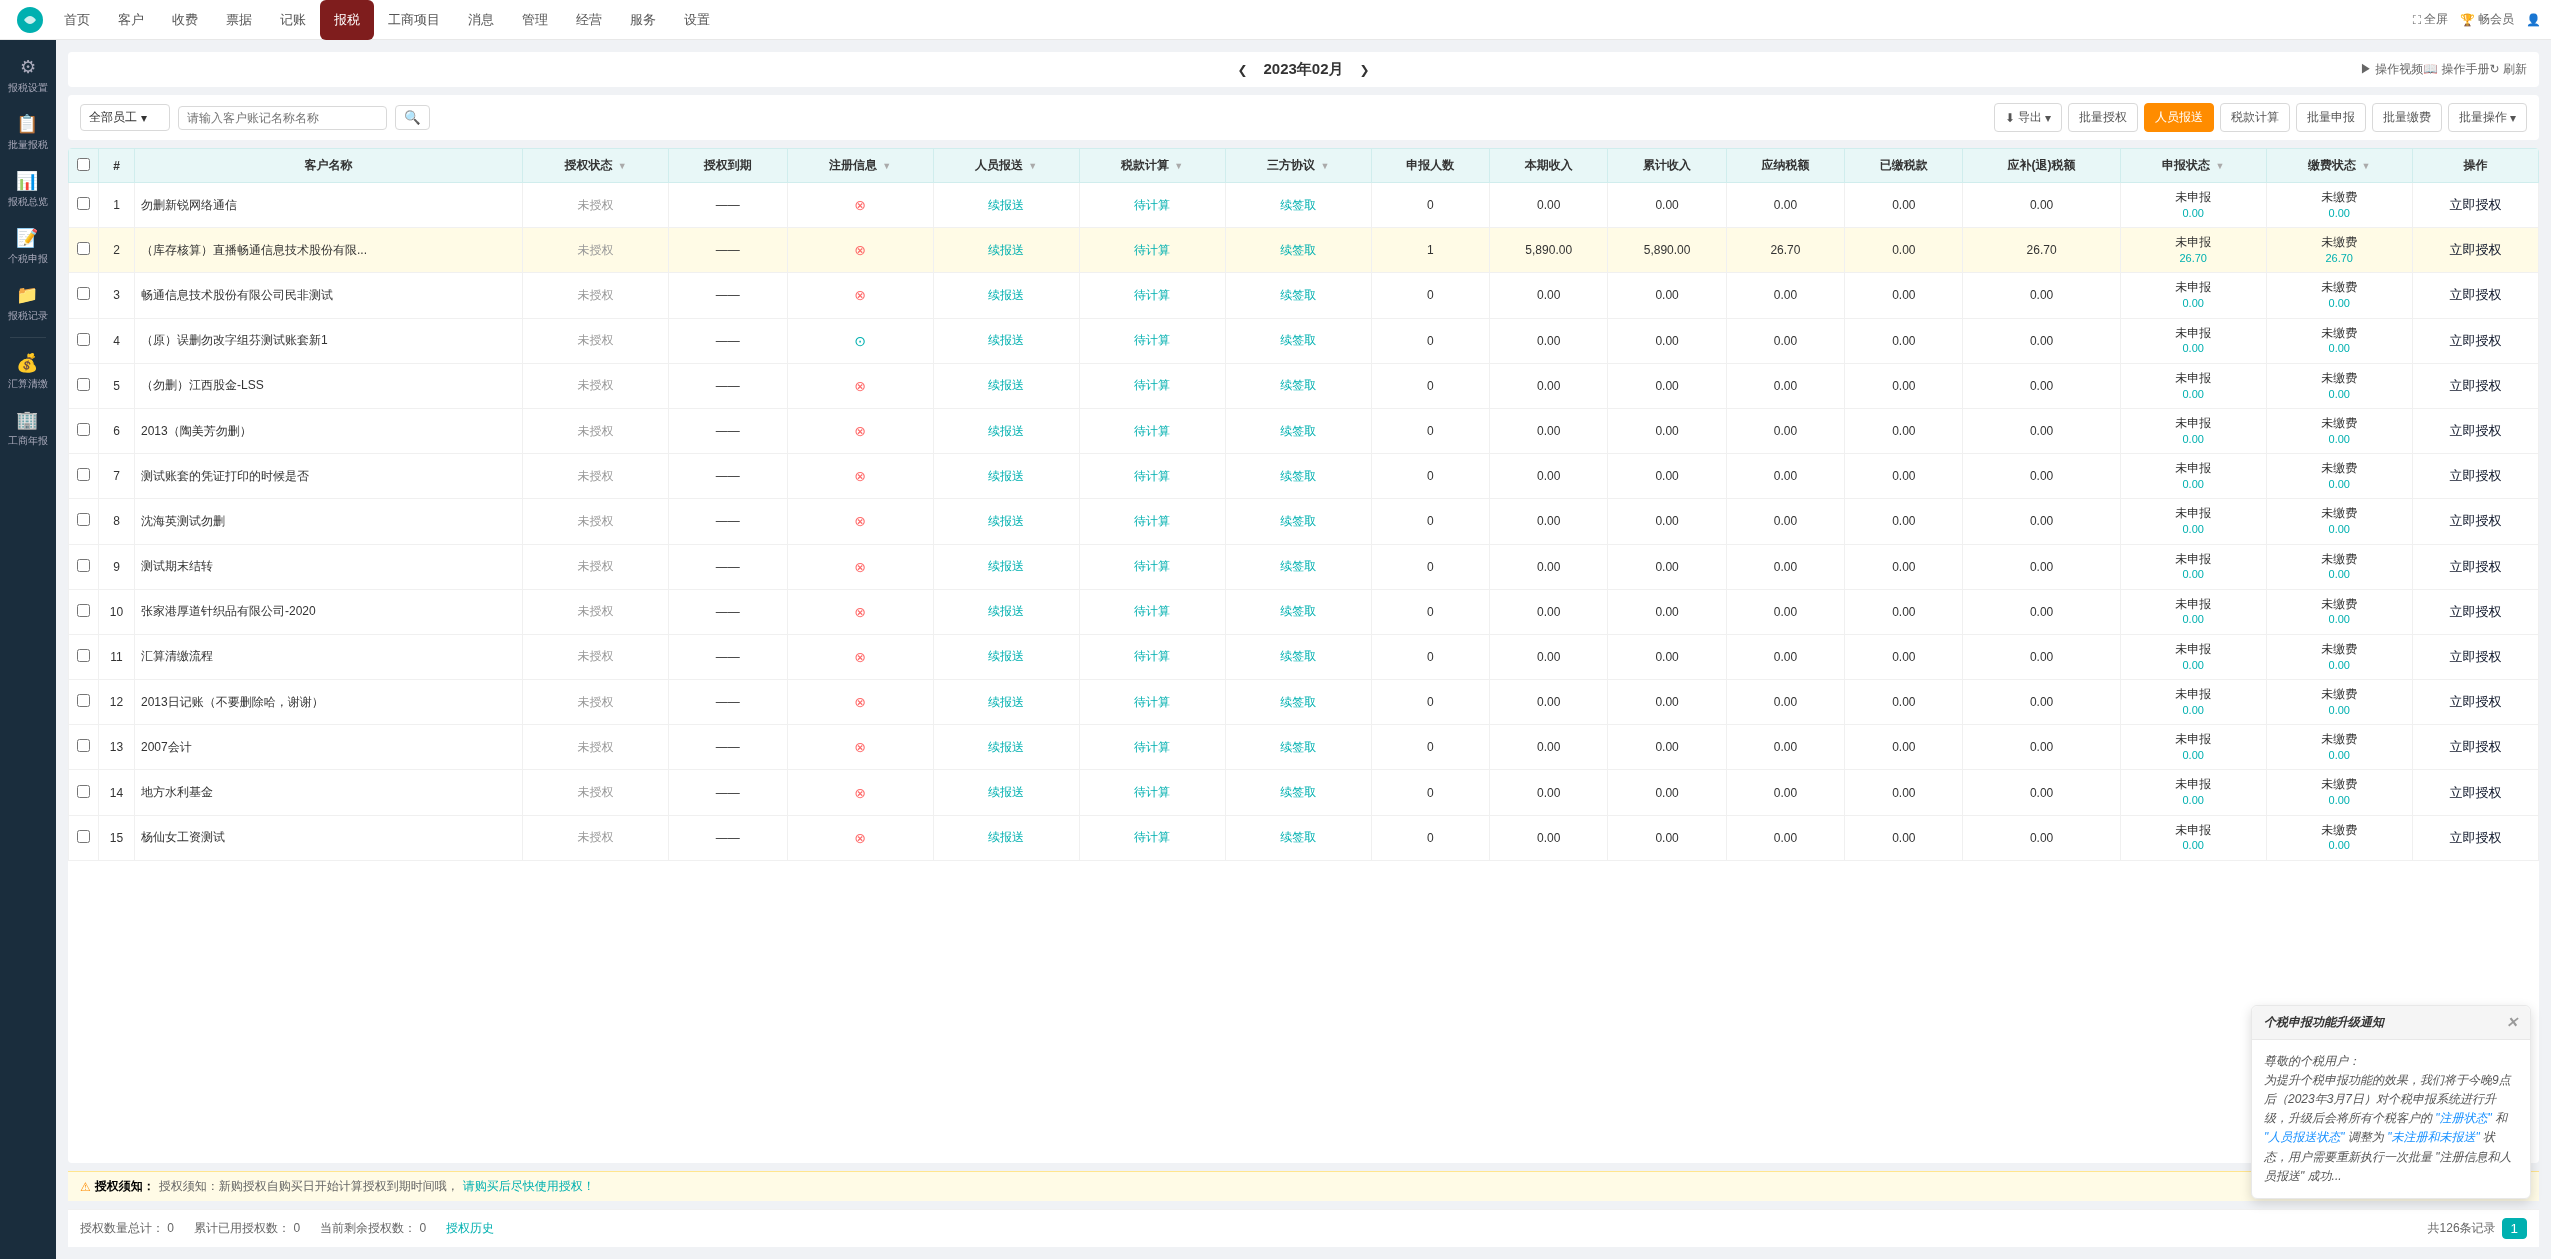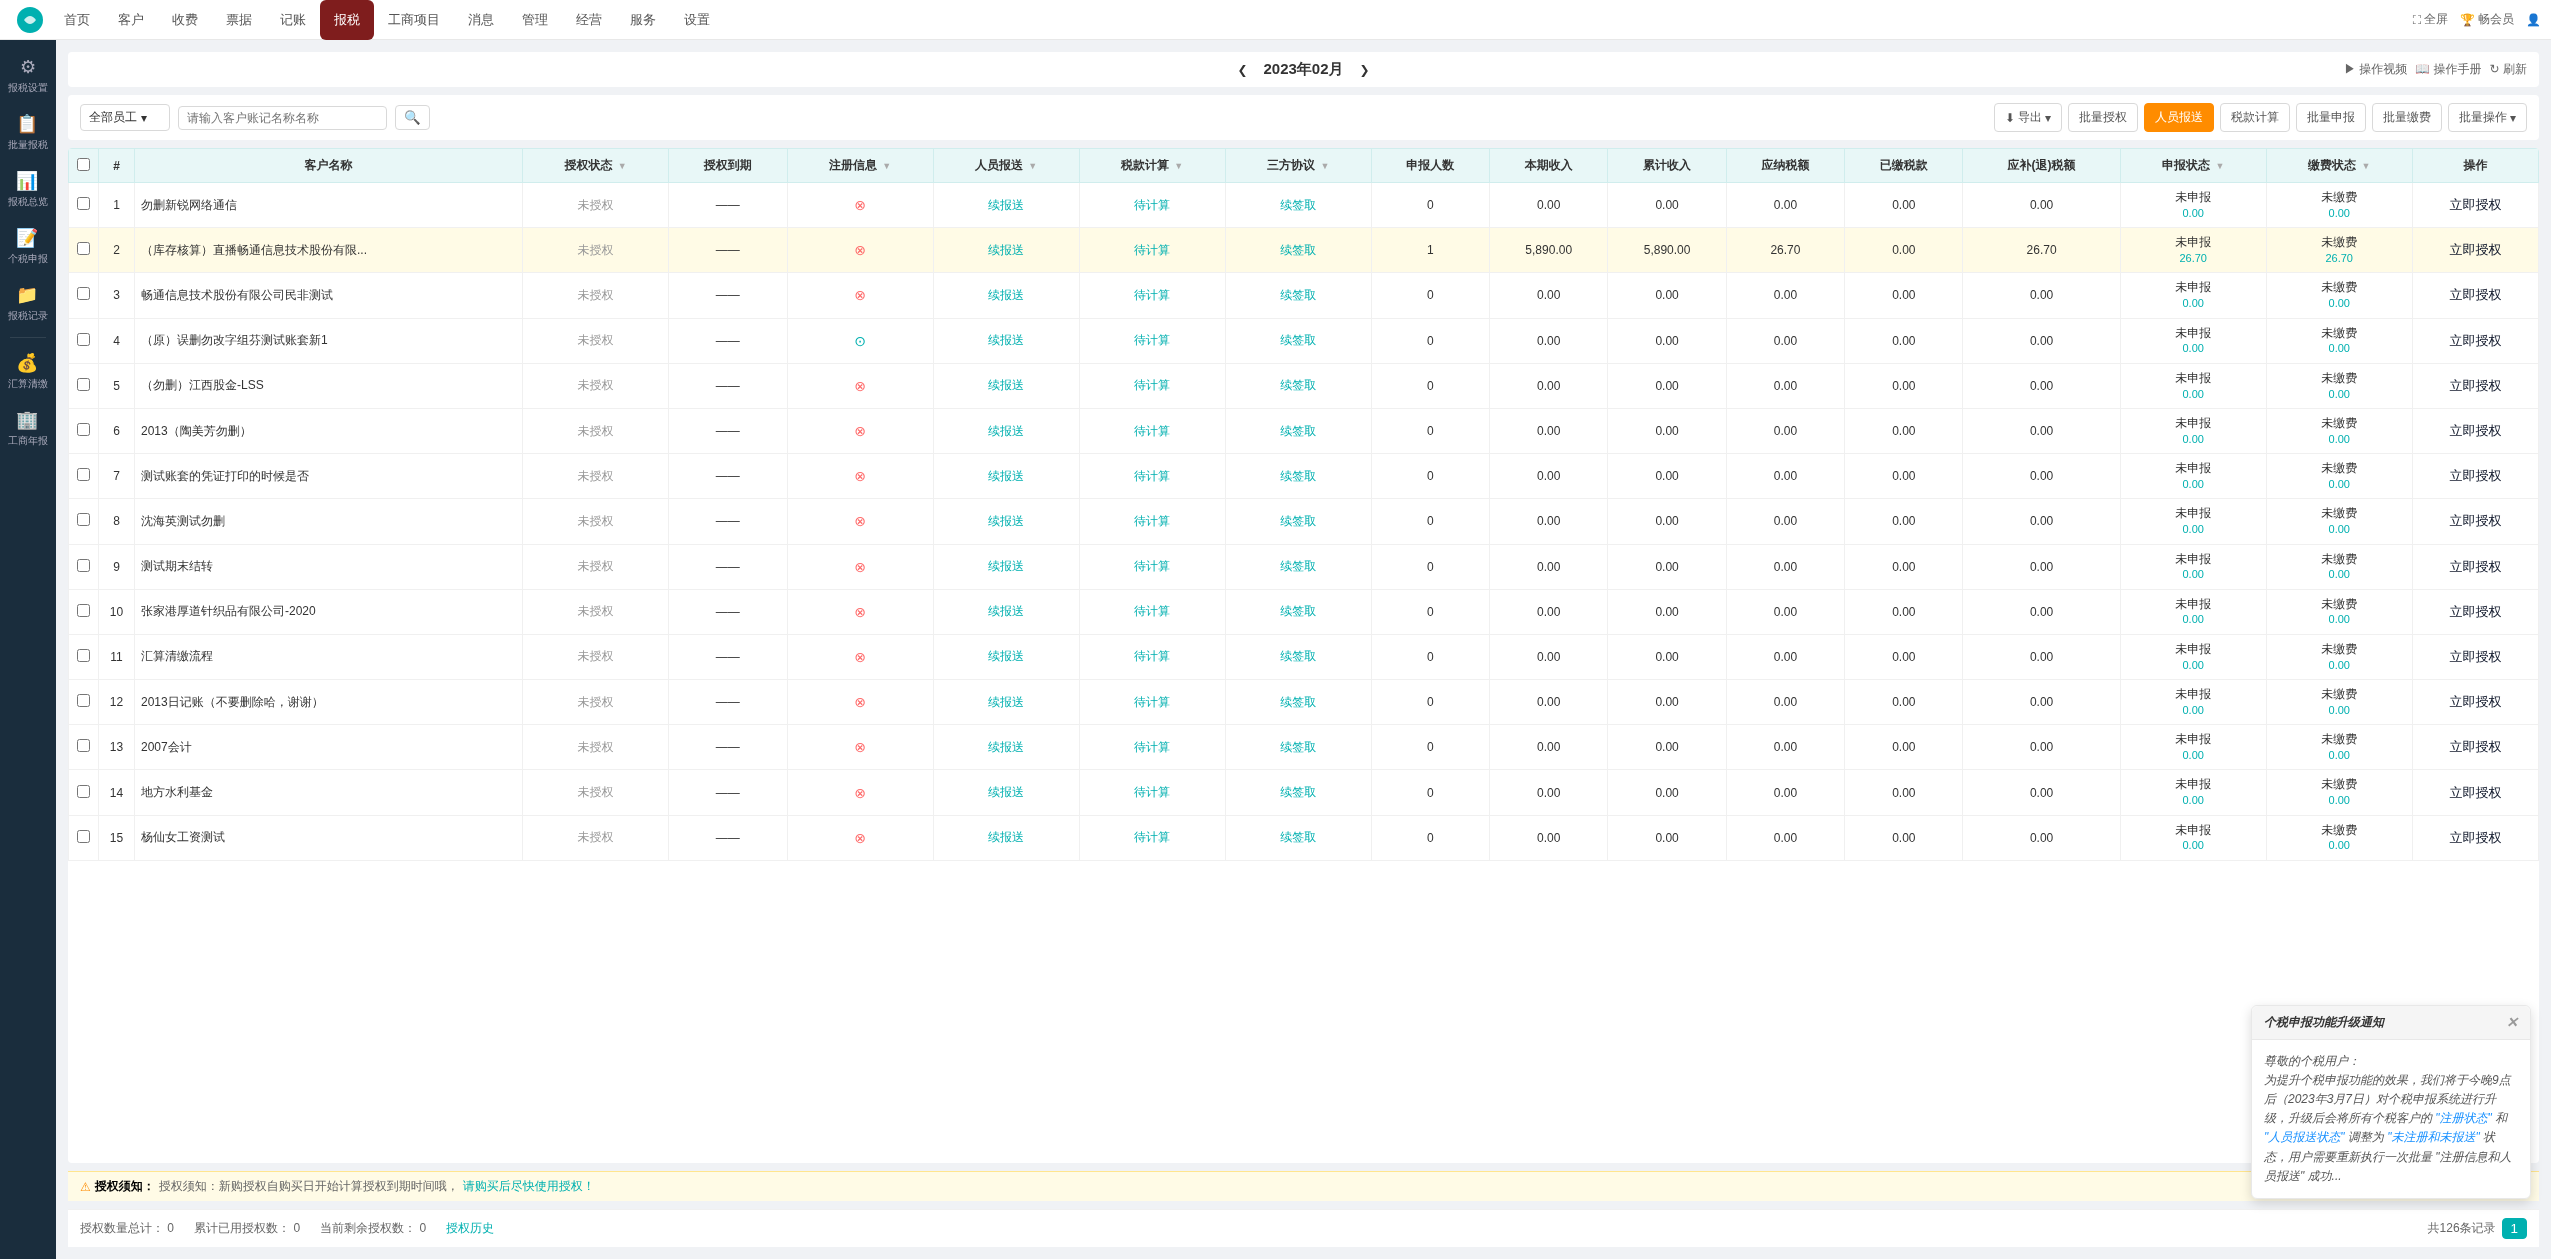--- a/index.html
+++ b/index.html
@@ -119,21 +119,21 @@
       font-weight: bold; color: #333; border-radius: 6px 6px 0 0;
     }
     .notif-close { cursor: pointer; color: #999; font-size: 14px; }
     .notif-body { padding: 12px; line-height: 1.6; color: #555; }
     .notif-body .highlight { color: #1890ff; }
 
     .header-wrap {
       display: flex; align-items: center; justify-content: center;
       position: relative; background: #fff; padding: 8px 12px; border-radius: 4px;
     }
-    .header-wrap .right-side { position: absolute; right: 12px; display: flex; gap: 8px; align-items: center; }
+    .header-wrap .right-side { position: absolute; right: 12px; display: flex; align-items: center; }
     input[type=checkbox] { cursor: pointer; width: 13px; height: 13px; }
 
     .two-line { display: flex; flex-direction: column; align-items: center; line-height: 1.4; }
     .two-line span:last-child { color: #00b0b0; font-size: 11px; }
 
     .sort-icon { font-size: 9px; color: #aaa; margin-left: 2px; }
   </style>
 </head>
 <body>
 

